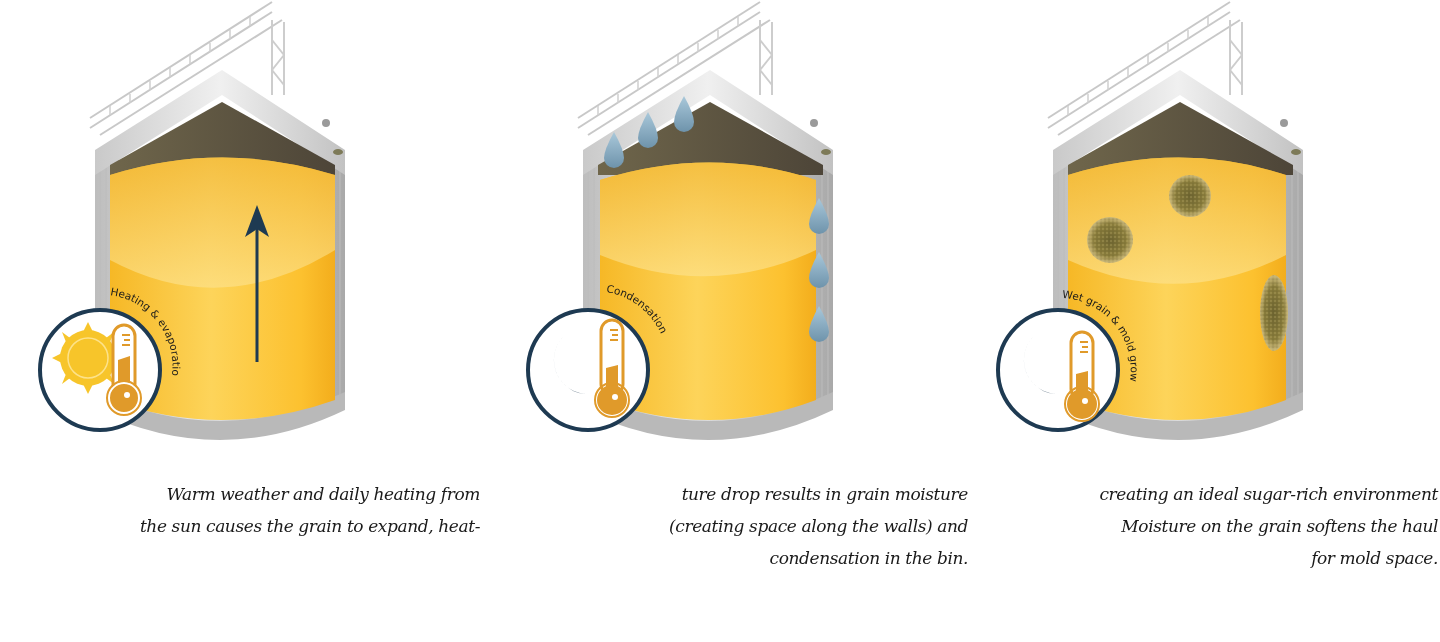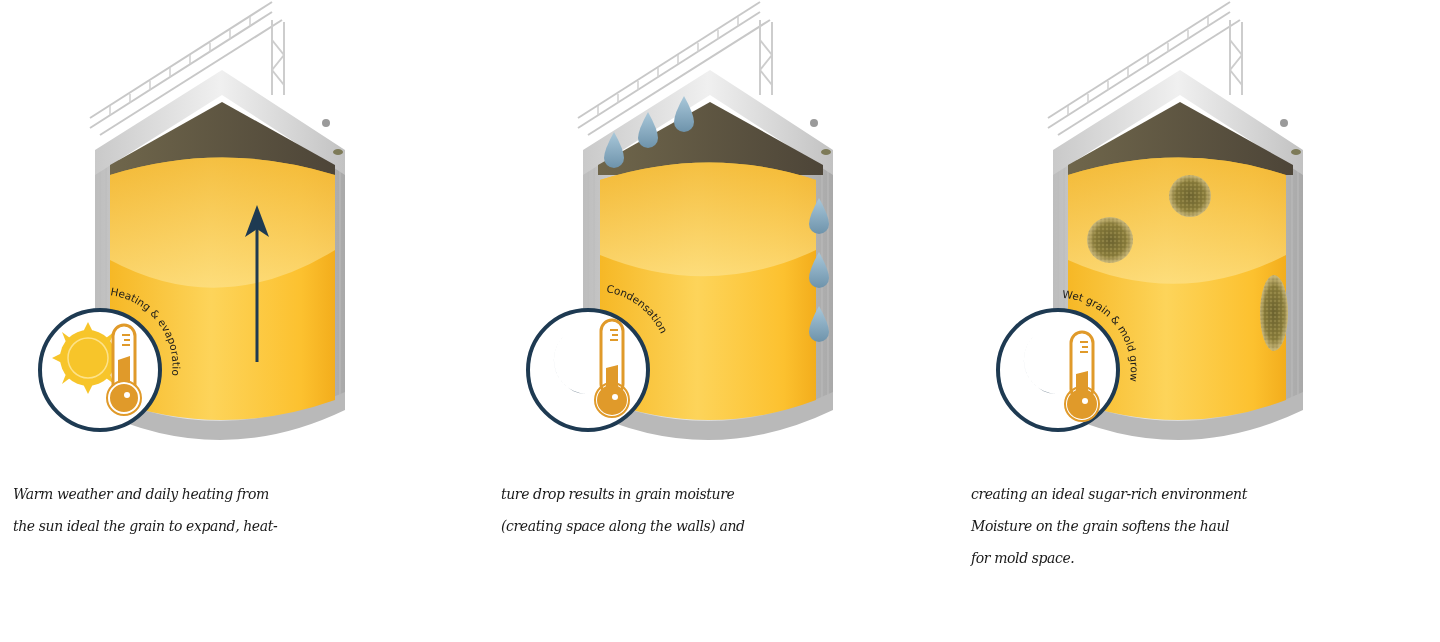--- a/index.html
+++ b/index.html
@@ -1,22 +1,22 @@
 <!DOCTYPE html>
 <html><head>
 <meta charset="utf-8">
 <style>
   html, body { margin: 0; padding: 0; background: #ffffff; }
   body { width: 1440px; height: 642px; position: relative; overflow: hidden; font-family: "DejaVu Serif", serif; }
   .panel { position: absolute; top: 0; width: 480px; height: 642px; }
   .panel svg.silo { position: absolute; left: 0; top: 0; width: 480px; height: 470px; }
   .caption {
-    position: absolute; top: 478px; left: 13px; width: 480px;
-    text-align: left; font-family: "DejaVu Serif", serif; font-style: italic;
-    font-size: 14px; line-height: 32px; color: #1a1a1a; letter-spacing: -0.4px;
+    position: absolute; top: 478px; left: 0; width: 480px;
+    text-align: right; font-family: "DejaVu Serif", serif; font-style: italic;
+    font-size: 17px; line-height: 32px; color: #1a1a1a; letter-spacing: -0.4px;
   }
   .caption span { display: block; white-space: nowrap; }
 </style>
 </head>
 <body>
 
 <svg width="0" height="0" style="position:absolute">
   <defs>
     <linearGradient id="grainGrad" x1="0" x2="1" y1="0" y2="0">
       <stop offset="0" stop-color="#f6b826"></stop>
@@ -139,21 +139,21 @@
           </g>
       </g>
       <path id="arc1" d="M110 295 A72 72 0 0 1 172 375" fill="none"></path>
       <text font-family="DejaVu Sans, sans-serif" font-size="10.5" fill="#1a1a1a">
         <textPath href="#arc1">Heating &amp; evaporation</textPath>
       </text>
     </g>
   </svg>
   <div class="caption">
     <span>Warm weather and daily heating from</span>
-    <span>the sun ideal the grain to expand, heat-</span>
+    <span>the sun causes the grain to expand, heat-</span>
   </div>
 </div>
 
 <div class="panel" style="left:488px;">
   <svg class="silo" viewBox="0 0 480 470">
     <g>
       <g stroke="#c8c8c8" stroke-width="2" fill="none">
         <line x1="90" y1="128" x2="272" y2="12"></line>
         <line x1="100" y1="135" x2="282" y2="20"></line>
         <line x1="90" y1="118" x2="272" y2="2"></line>
@@ -217,20 +217,21 @@
       </g>
       <path id="arc2" d="M118 292 A72 72 0 0 1 172 332" fill="none"></path>
       <text font-family="DejaVu Sans, sans-serif" font-size="10.5" fill="#1a1a1a">
         <textPath href="#arc2">Condensation</textPath>
       </text>
     </g>
   </svg>
   <div class="caption">
     <span>ture drop results in grain moisture</span>
     <span>(creating space along the walls)  and</span>
+    <span>condensation in the bin.</span>
   </div>
 </div>
 
 <div class="panel" style="left:958px;">
   <svg class="silo" viewBox="0 0 480 470">
     <g>
       <g stroke="#c8c8c8" stroke-width="2" fill="none">
         <line x1="90" y1="128" x2="272" y2="12"></line>
         <line x1="100" y1="135" x2="282" y2="20"></line>
         <line x1="90" y1="118" x2="272" y2="2"></line>

